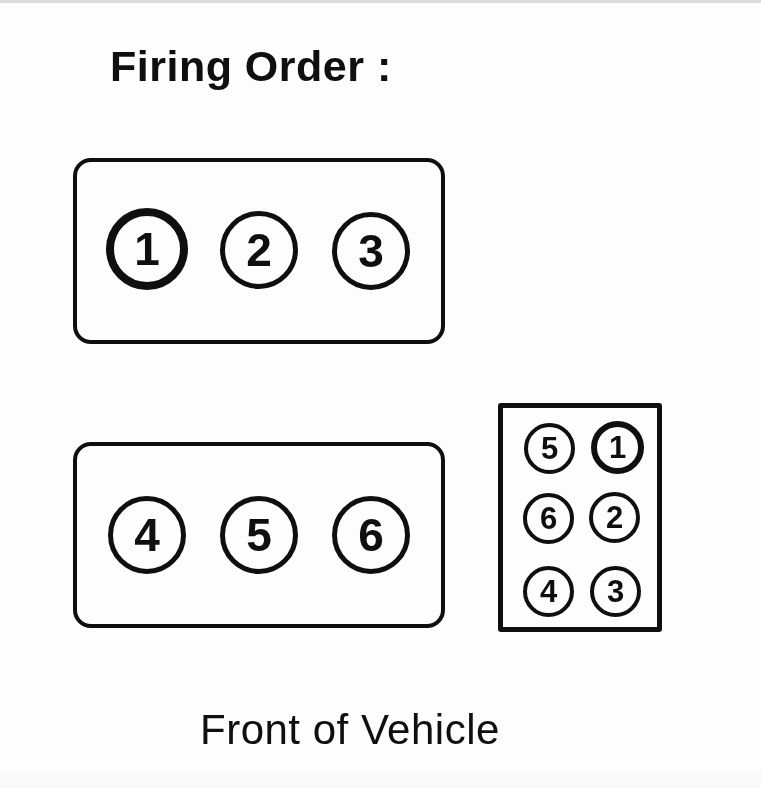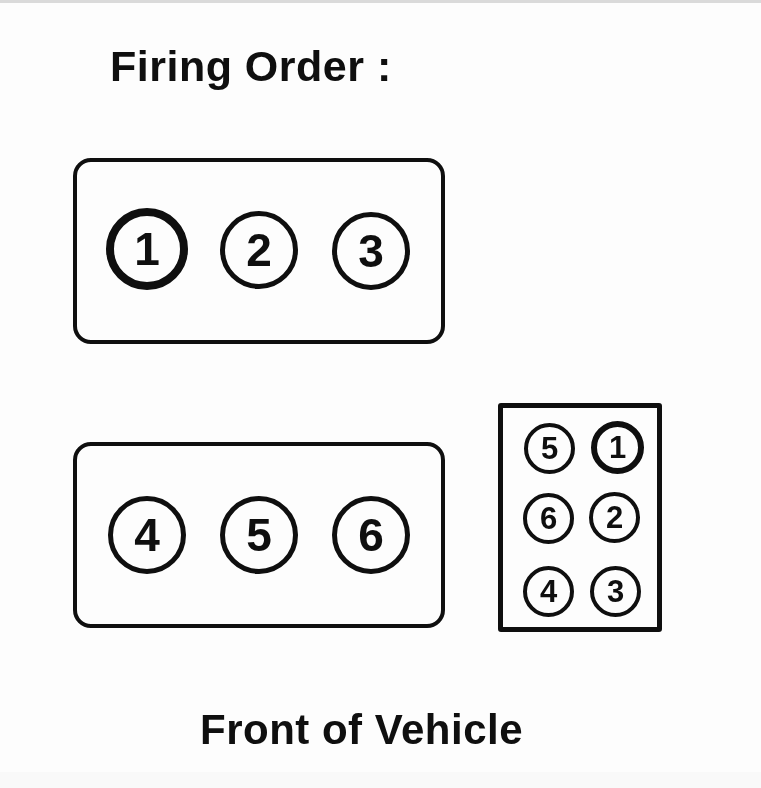--- a/index.html
+++ b/index.html
@@ -71,21 +71,21 @@
   .c6{left:332px;top:496px;}
   
   .s5{left:524px;top:423px;}
   .s1{left:591px;top:421px;}
   .s6{left:523px;top:493px;}
   .s2{left:589px;top:492px;}
   .s4{left:523px;top:566px;}
   .s3{left:590px;top:566px;}
   .footer{
     position:absolute;left:200px;top:706px;
-    font-size:42px;font-weight:bold;color:var(--ink);
+    font-size:42px;font-weight:normal;color:var(--ink);
     letter-spacing:0.5px;white-space:nowrap;
   }
 </style>
 </head>
 <body>
 
 <div class="scan">
 
   <div class="edge-strip-top"></div>
   <div class="edge-strip-bottom"></div>

